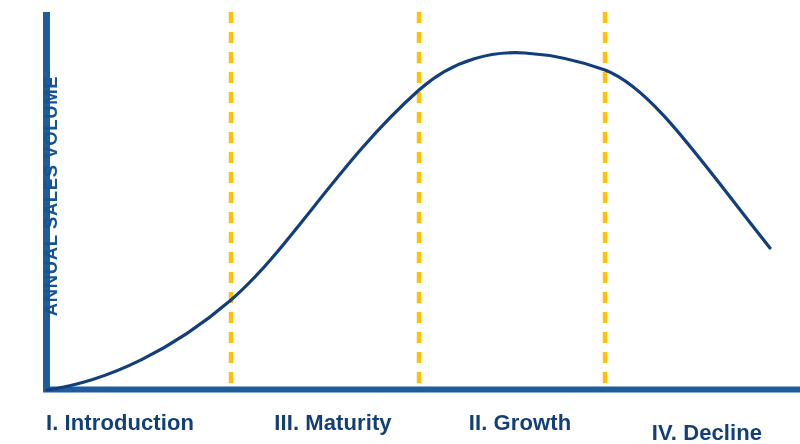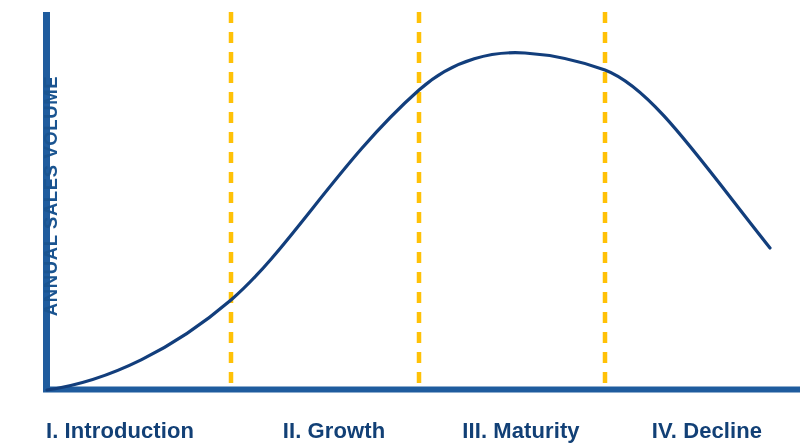--- a/index.html
+++ b/index.html
@@ -47,21 +47,21 @@
     white-space: nowrap;
     user-select: none;
   }
   .stage-labels {
     position: absolute;
     left: 0;
     top: 402px;
     width: 740px;
     height: 42px;
     display: flex;
-    align-items: flex-end;
+    align-items: center;
   }
   .stage-label {
     font-size: 22px;
     font-weight: bold;
     color: #124076;
     text-align: center;
     white-space: nowrap;
     letter-spacing: 0.1px;
   }
   .stage-label.s0 { flex: 0 0 240px; }
@@ -89,18 +89,18 @@
              C 290 249, 340 160, 419 90
              C 455 58, 495 51, 525 53
              C 556 55, 580 61, 605 70
              C 652 88, 700 160, 770 248" fill="none" stroke="#123E7C" stroke-width="3.2" stroke-linecap="round" stroke-linejoin="round"></path>
   </svg>
 
   <div class="axis-title-y">ANNUAL SALES VOLUME</div>
 
   <div class="stage-labels">
     <div class="stage-label s0">I. Introduction</div>
+    <div class="stage-label s2">III. Maturity</div>
     <div class="stage-label s1">II. Growth</div>
-    <div class="stage-label s2">III. Maturity</div>
     <div class="stage-label s3">IV. Decline</div>
   </div>
 
 </div>
 
 </body></html>

